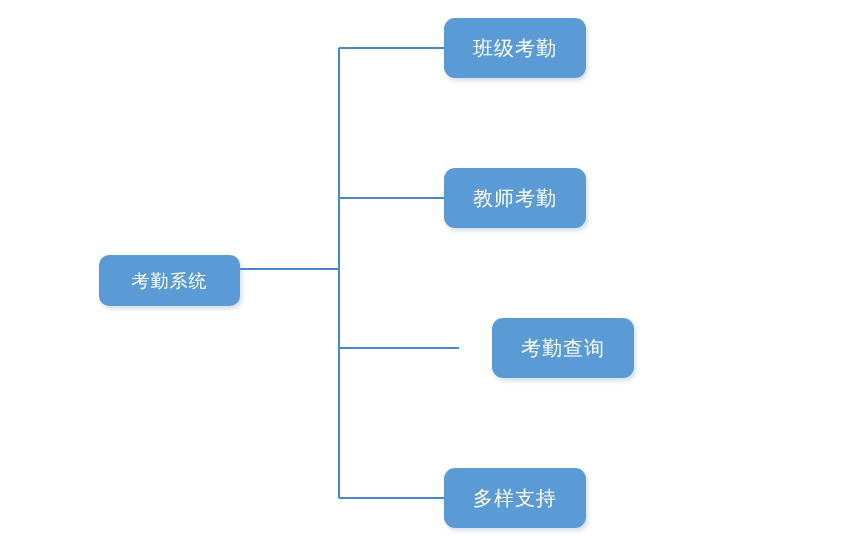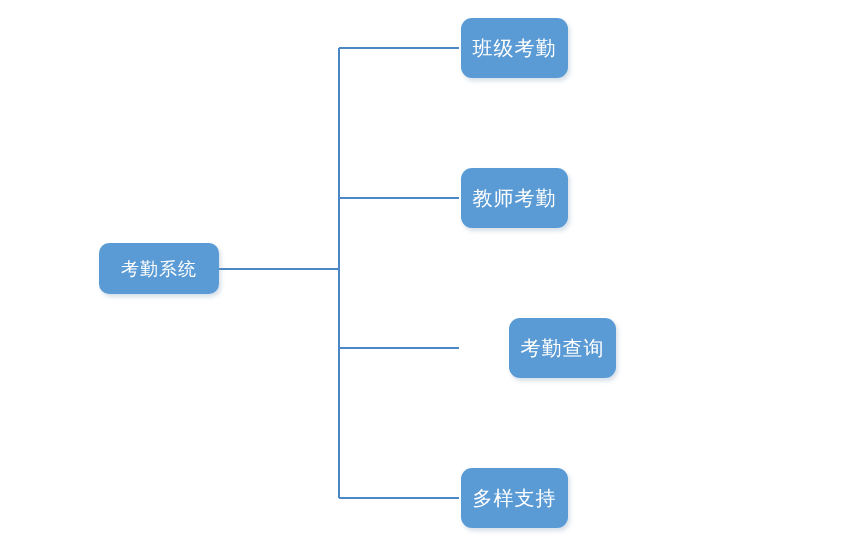--- a/index.html
+++ b/index.html
@@ -32,29 +32,29 @@
     color: #ffffff;
     display: flex;
     align-items: center;
     justify-content: center;
     letter-spacing: 1px;
     box-shadow: 2px 3px 4px rgba(120, 150, 180, 0.30);
     user-select: none;
   }
   .node-root {
     left: 99px;
-    top: 243px;
-    width: 120px;
+    top: 255px;
+    width: 141px;
     height: 51px;
     font-size: 18px;
     border-radius: 10px;
   }
   .node-child {
-    left: 461px;
-    width: 107px;
+    left: 444px;
+    width: 142px;
     height: 60px;
     font-size: 20px;
   }
   .node-child-0 { top: 18px; }
   .node-child-1 { top: 168px; text-align: right; }
   .node-child-2 { top: 318px; margin-left: 48px; }
   .node-child-3 { top: 468px; }
   .node-label {
     display: block;
     line-height: 1;

